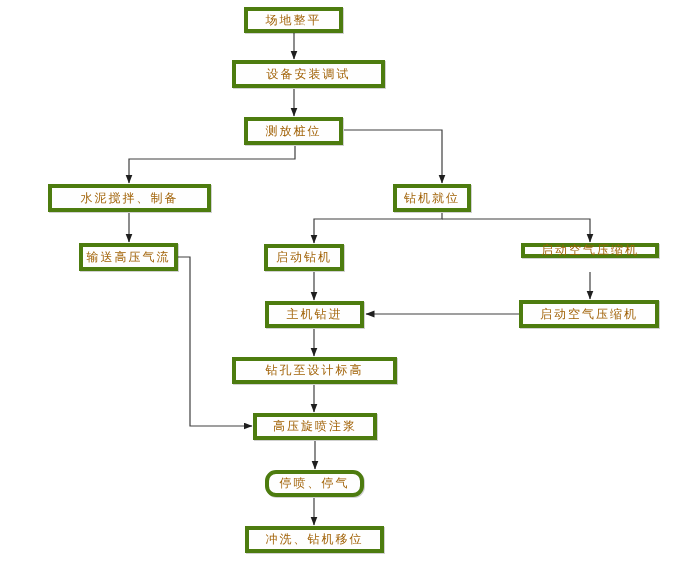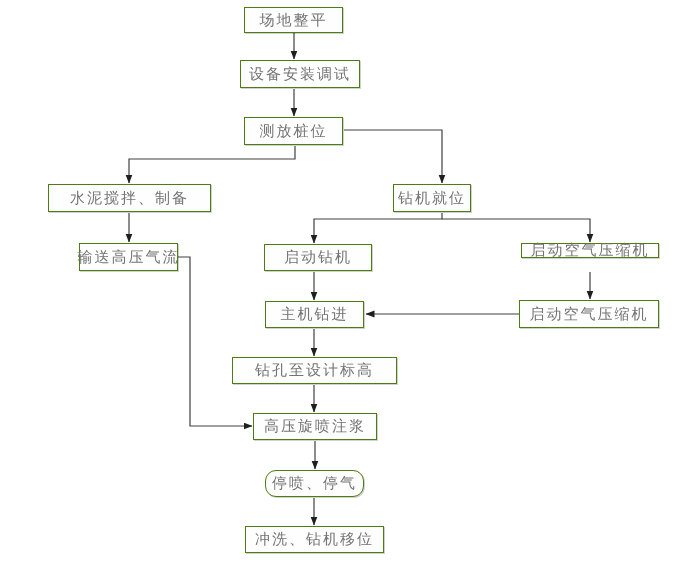--- a/index.html
+++ b/index.html
@@ -24,27 +24,27 @@
   }
   #edges-svg polyline, #edges-svg line {
     fill: none;
     stroke: #404040;
     stroke-width: 1.2;
   }
   .node {
     position: absolute;
     box-sizing: border-box;
     background: #fefefe;
-    border: 1px solid #4d7c0f;
+    border: 4px solid #4d7c0f;
     box-shadow: 1px 1px 0 rgba(0,0,0,0.18);
     display: flex;
     align-items: center;
     justify-content: center;
-    color: #737373;
-    font-size: 15px;
+    color: #a16207;
+    font-size: 12px;
     letter-spacing: 2px;
     white-space: nowrap;
   }
 </style>
 </head>
 <body>
 
 <div id="canvas">
 
   <svg id="edges-svg" viewBox="0 0 696 563" xmlns="http://www.w3.org/2000/svg">
@@ -82,41 +82,41 @@
 
     <line x1="315" y1="441" x2="315" y2="469" marker-end="url(#arrow)"></line>
 
     <line x1="314" y1="498" x2="314" y2="525" marker-end="url(#arrow)"></line>
   </svg>
 
   <div class="node" style="left:244px; top:7px;   width:99px;  height:26px;">
     <span>场地整平</span>
   </div>
 
-  <div class="node" style="left:240px; top:60px;  width:120px; height:28px;">
+  <div class="node" style="left:232px; top:60px;  width:153px; height:28px;">
     <span>设备安装调试</span>
   </div>
 
   <div class="node" style="left:244px; top:117px; width:99px;  height:28px;">
     <span>测放桩位</span>
   </div>
 
   <div class="node" style="left:48px;  top:184px; width:163px; height:28px;">
     <span>水泥搅拌、制备</span>
   </div>
 
   <div class="node" style="left:393px; top:184px; width:78px;  height:28px;">
     <span>钻机就位</span>
   </div>
 
   <div class="node" style="left:79px;  top:243px; width:99px;  height:28px;">
     <span>输送高压气流</span>
   </div>
 
-  <div class="node" style="left:264px; top:244px; width:108px; height:27px;">
+  <div class="node" style="left:264px; top:244px; width:80px; height:27px;">
     <span>启动钻机</span>
   </div>
 
   <div class="node" style="left:521px; top:243px; width:138px; height:15px;text-align:center;">
     <span>启动空气压缩机</span>
   </div>
 
   <div class="node" style="left:265px; top:301px; width:99px;  height:27px;">
     <span>主机钻进</span>
   </div>

